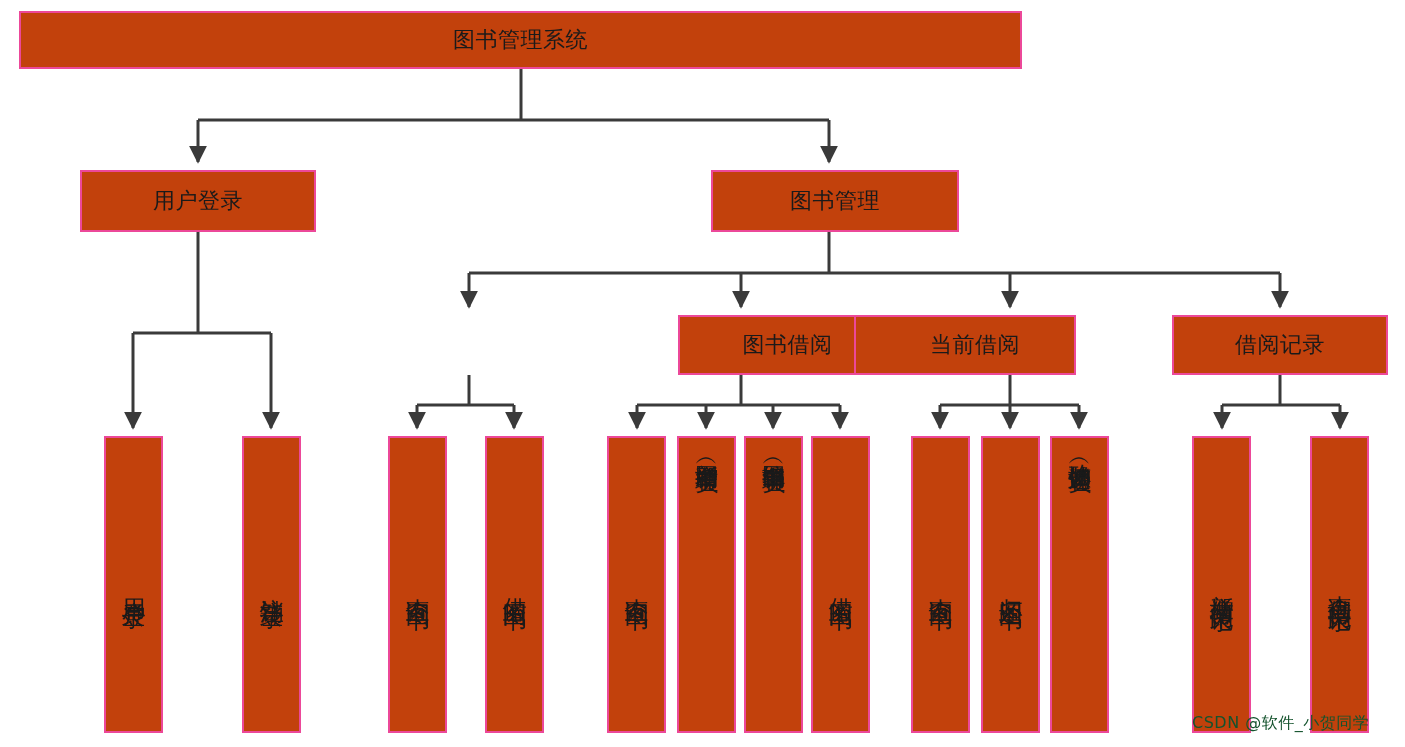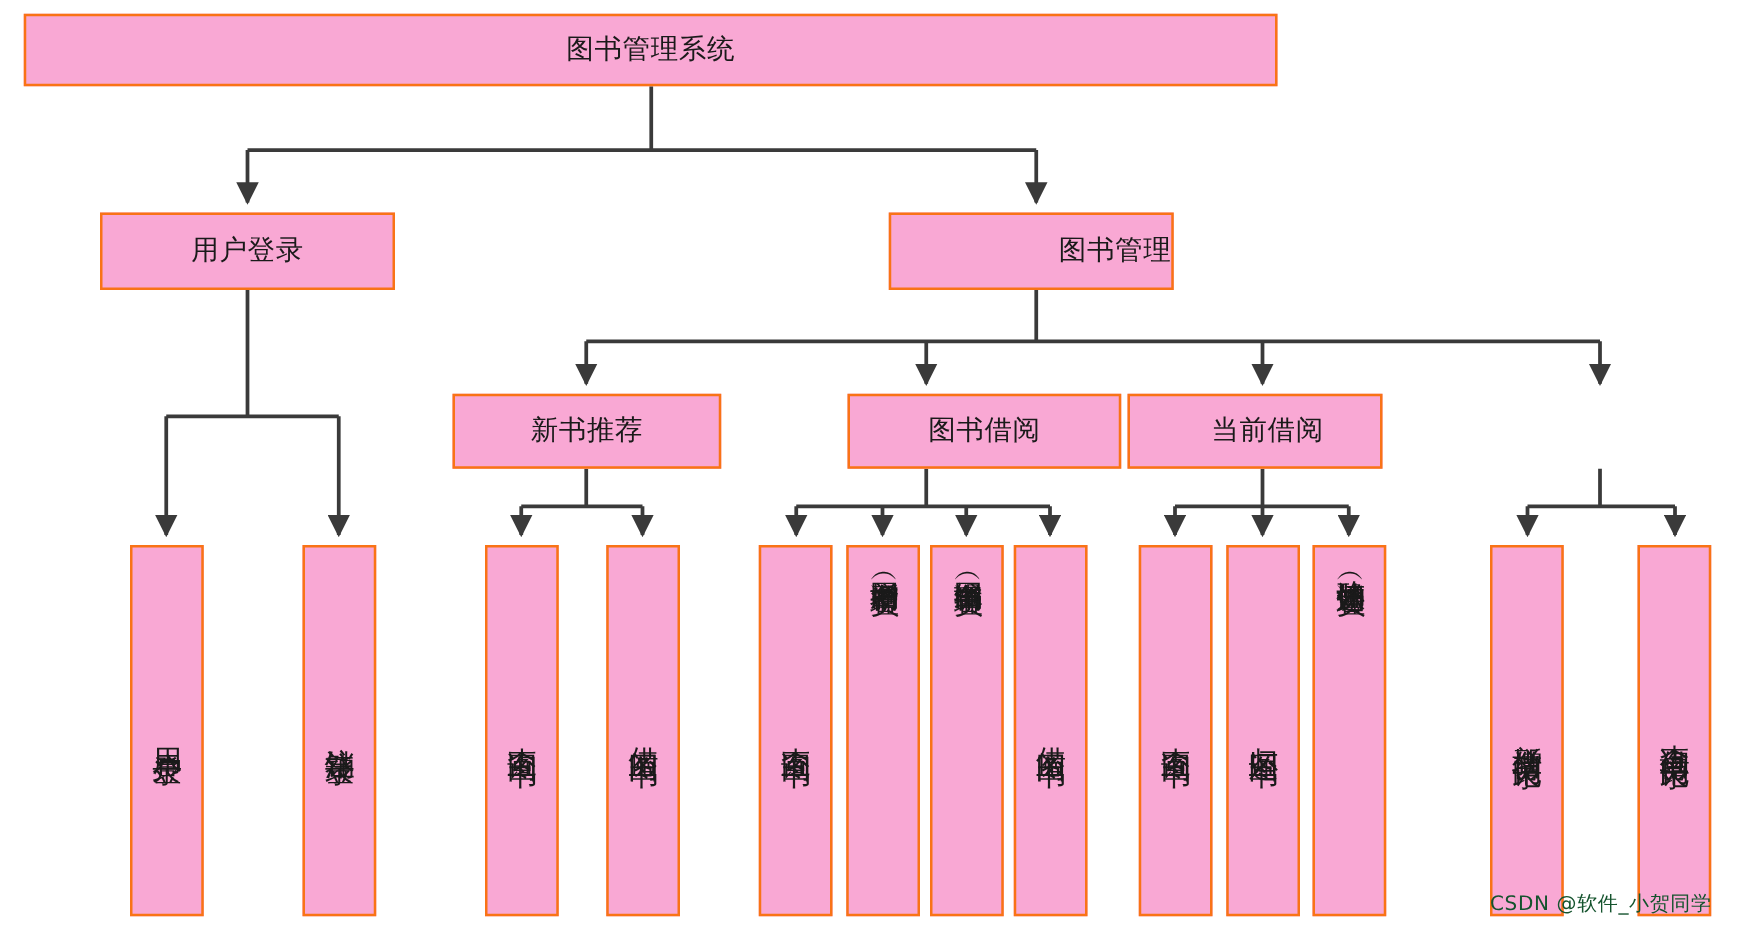--- a/index.html
+++ b/index.html
@@ -10,22 +10,22 @@
     font-family:"DejaVu Sans","Liberation Sans",sans-serif;
     overflow:hidden;
     position:relative;
   }
   #diagram{position:absolute;left:0;top:0;width:1405px;height:747px;}
   #svg-layer{position:absolute;left:0;top:0;width:1405px;height:747px;}
 
   .node{
     position:absolute;
     box-sizing:border-box;
-    background:#f9a8d4;
-    border:2px solid #f97316;
+    background:#c2410c;
+    border:2px solid #ec4899;
     display:flex;
     align-items:center;
     justify-content:center;
     color:#1a1a1a;
   }
   .node .label{
     display:block;
     text-align:center;
     line-height:1.18;
     letter-spacing:0.5px;
@@ -126,32 +126,32 @@
     </g>
   </svg>
 
   <div class="node horiz root" style="left:19px;top:11px;width:1003px;height:58px;">
     <span class="label">图书管理系统</span>
   </div>
 
   <div class="node horiz" style="left:80px;top:170px;width:236px;height:62px;">
     <span class="label">用户登录</span>
   </div>
-  <div class="node horiz" style="left:711px;top:170px;width:228px;height:62px;justify-content:flex-end;">
+  <div class="node horiz" style="left:711px;top:170px;width:248px;height:62px;">
     <span class="label">图书管理</span>
   </div>
 
-  <div class="node horiz" style="left:362px;top:315px;width:215px;height:60px;">
-    <span class="label">新书推荐</span>
-  </div>
   <div class="node horiz" style="left:632px;top:315px;width:219px;height:60px;margin-left:46px;">
     <span class="label">图书借阅</span>
   </div>
-  <div class="node horiz" style="left:902px;top:315px;width:204px;height:60px;padding-left:20px;">
+  <div class="node horiz" style="left:854px;top:315px;width:222px;height:60px;padding-left:20px;">
     <span class="label">当前借阅</span>
+  </div>
+  <div class="node horiz" style="left:1172px;top:315px;width:216px;height:60px;">
+    <span class="label">借阅记录</span>
   </div>
 
   <div class="node vert centered" style="left:104px;top:436px;width:59px;height:297px;">
     <span class="label">用户登录</span>
   </div>
   <div class="node vert centered" style="left:242px;top:436px;width:59px;height:297px;">
     <span class="label">注销登录</span>
   </div>
 
   <div class="node vert centered" style="left:388px;top:436px;width:59px;height:297px;">

